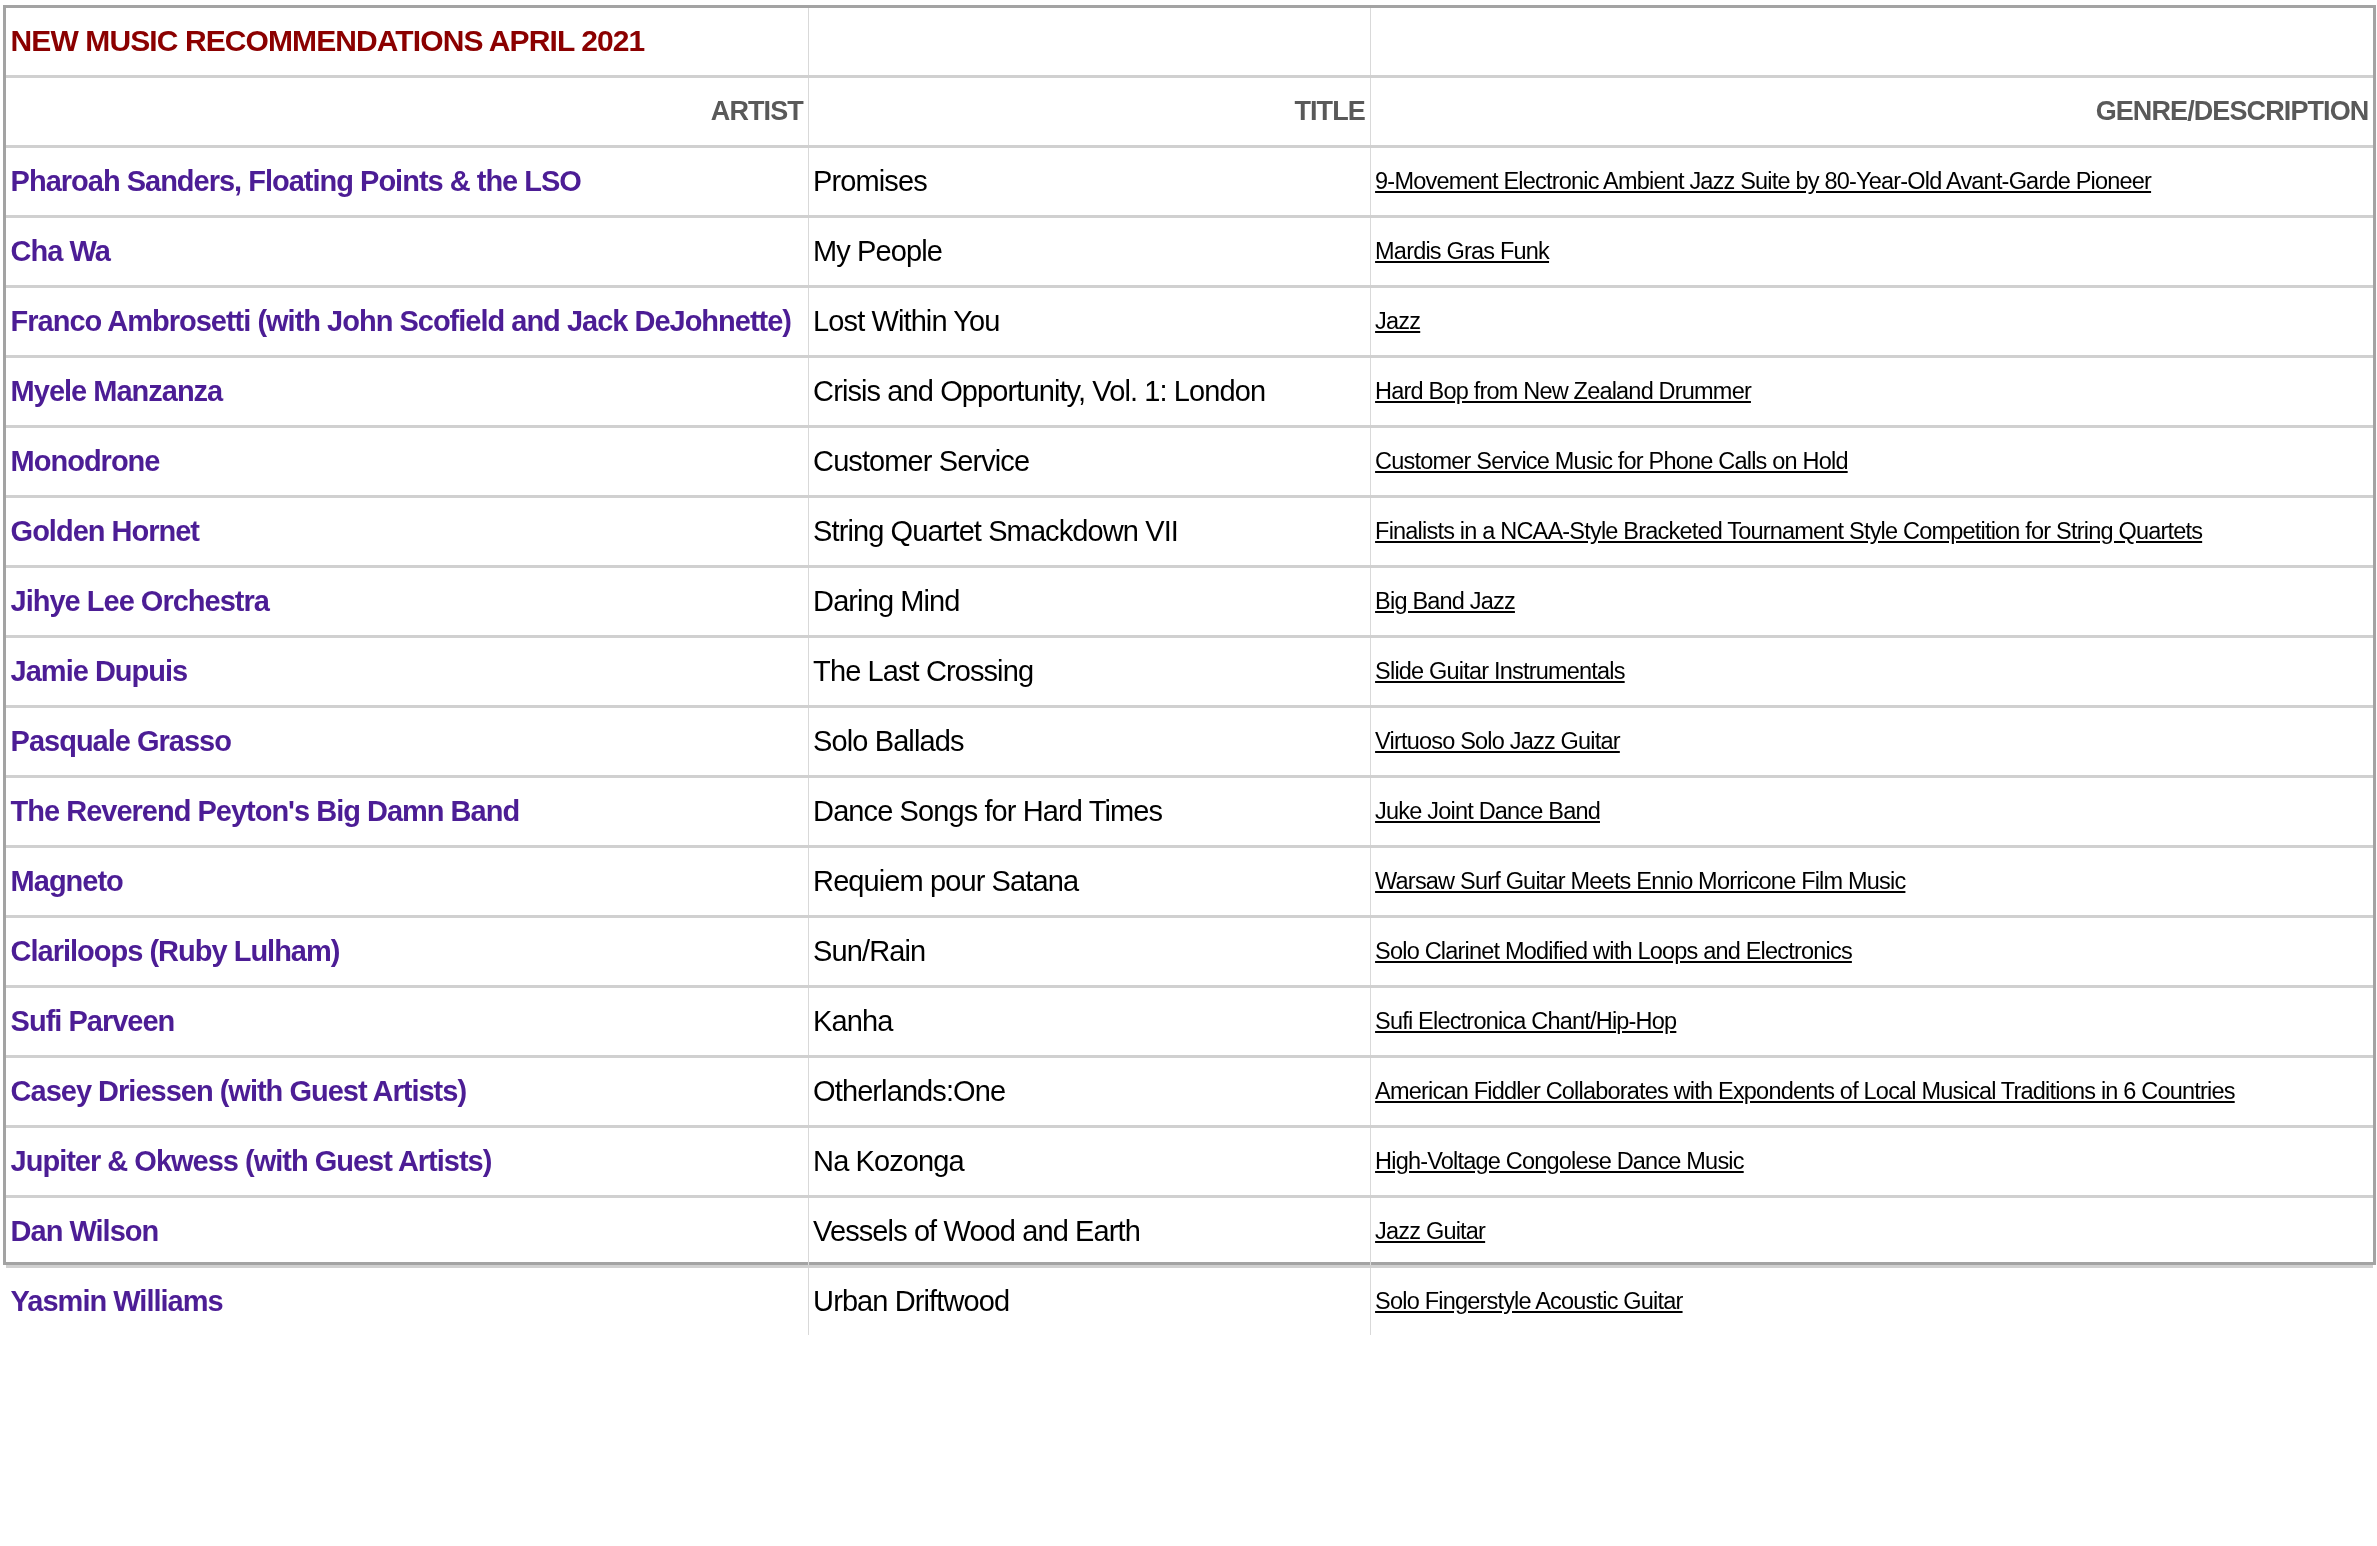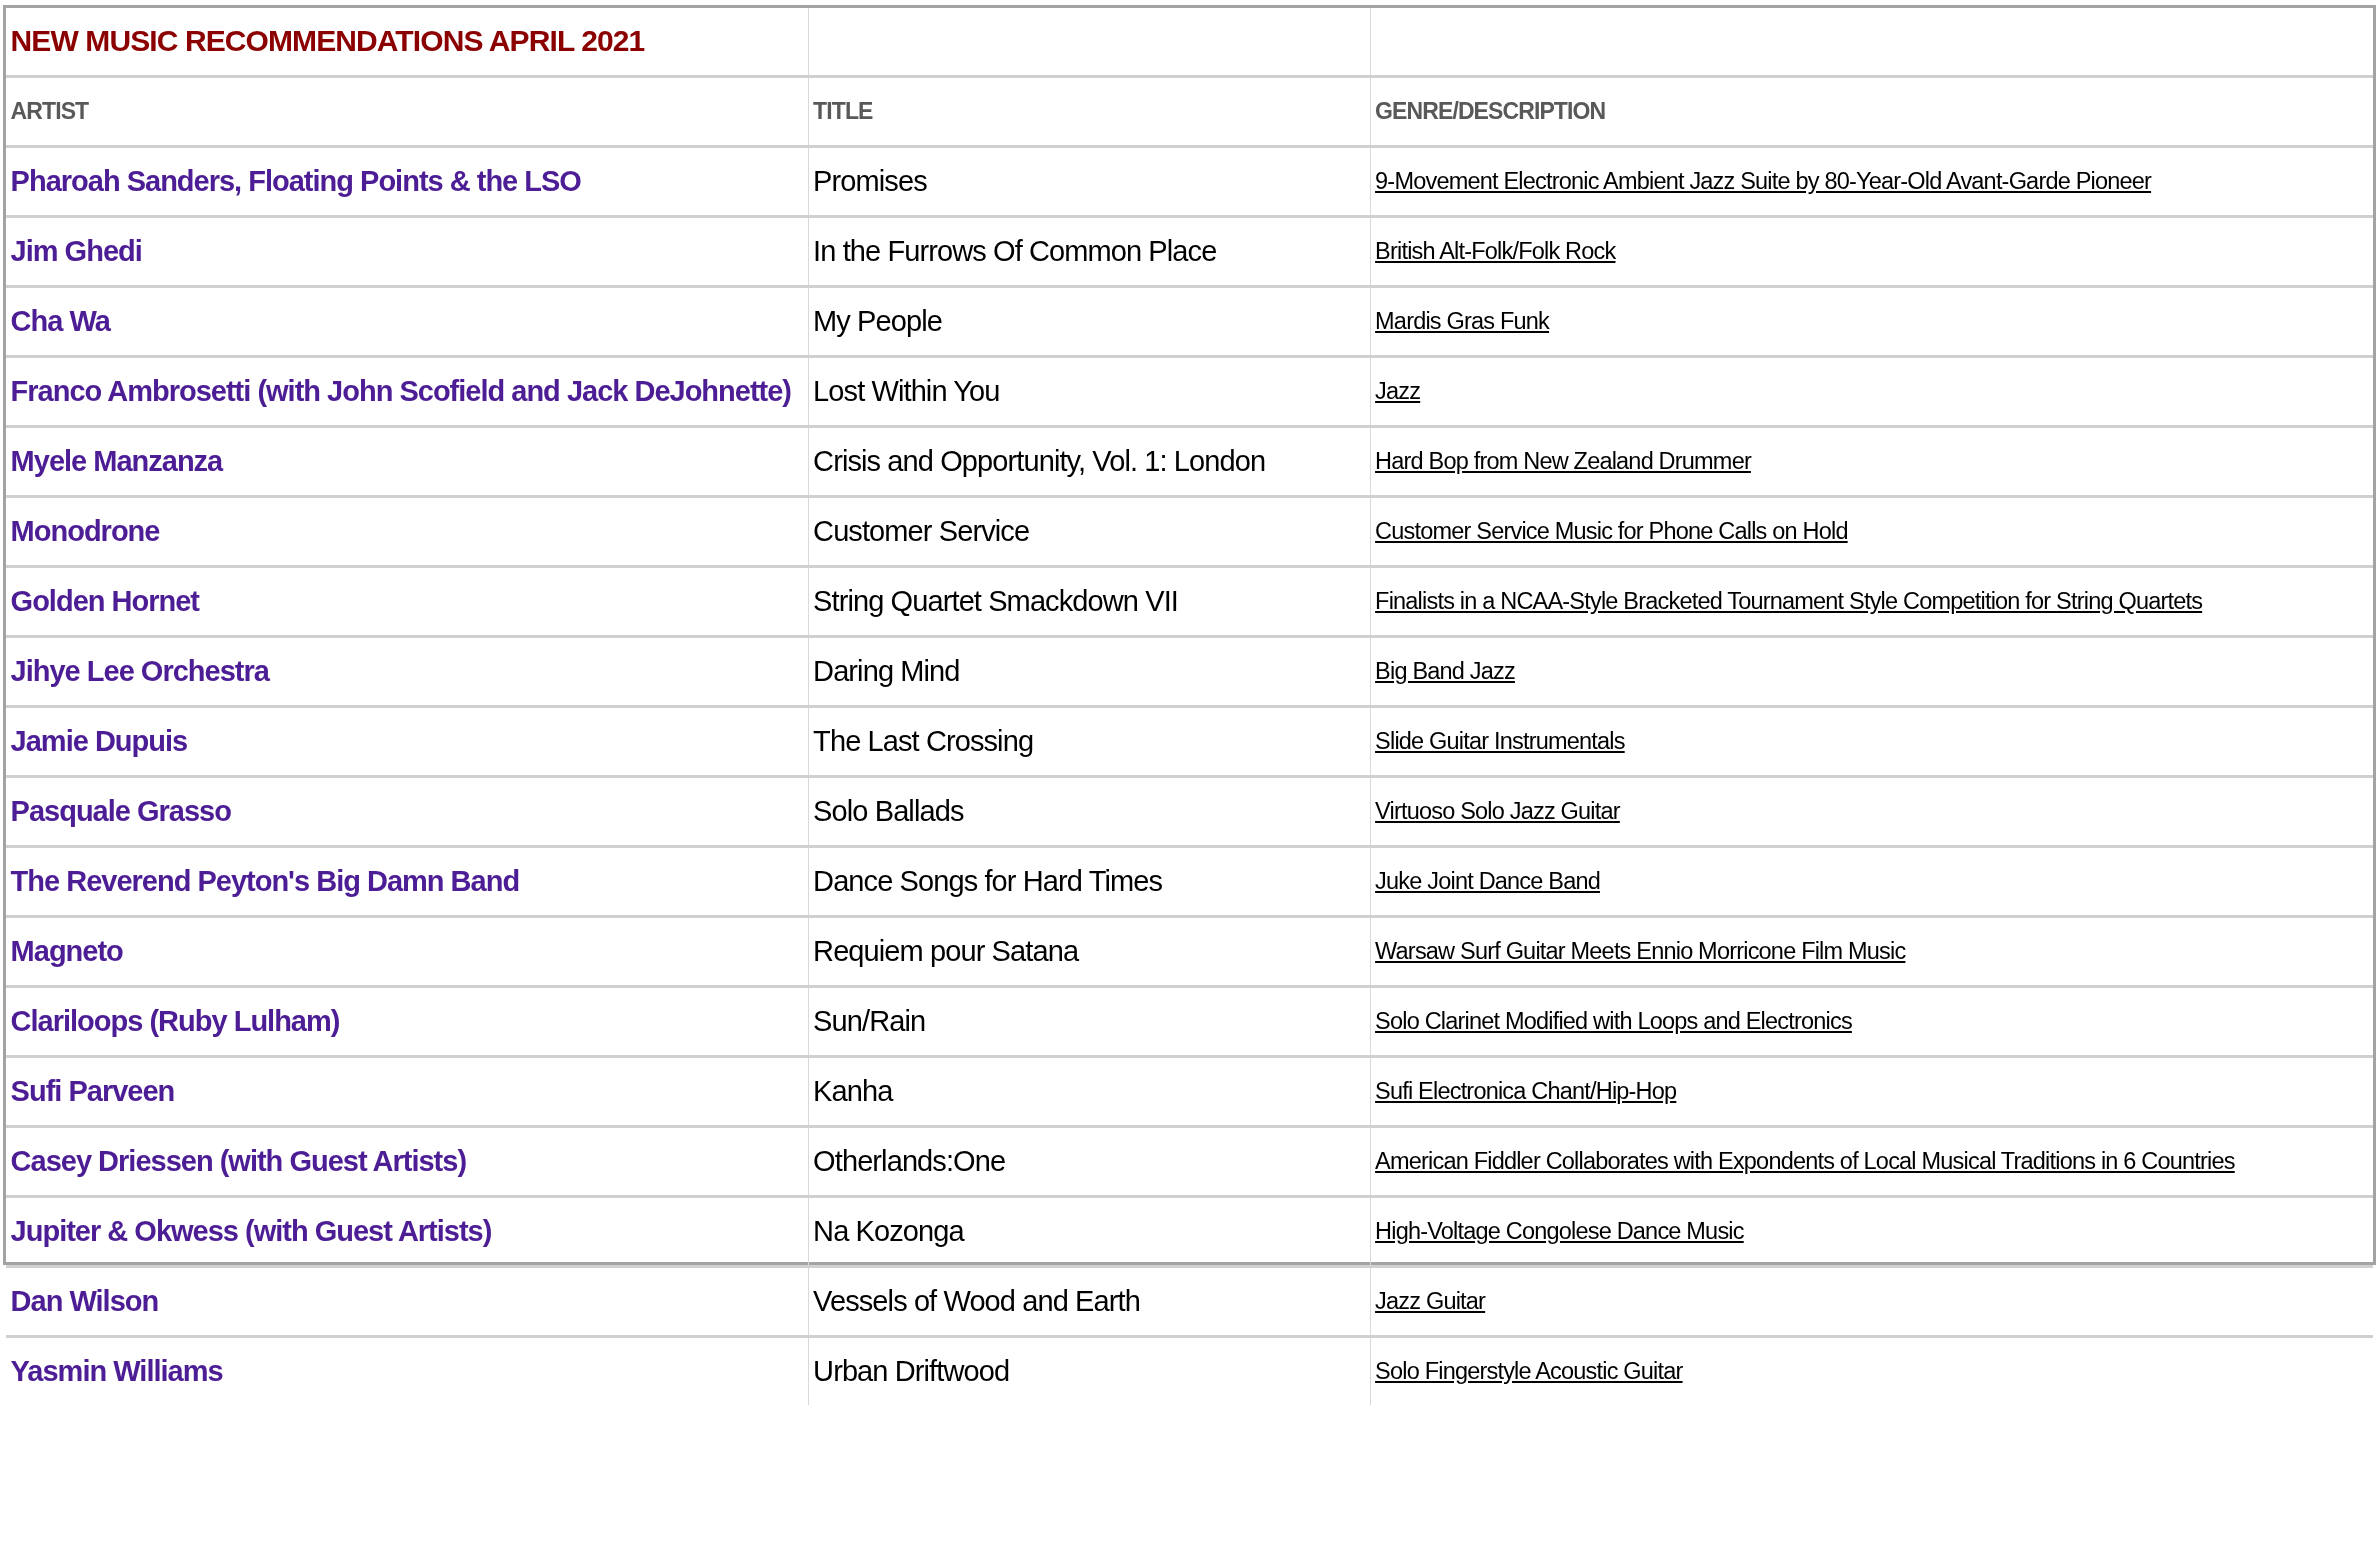--- a/index.html
+++ b/index.html
@@ -47,23 +47,23 @@
     .title-cell {
       color: #8b0000;
       font-weight: bold;
       font-size: 30px;
       letter-spacing: -0.9px;
       text-align: left;
     }
     .header-cell {
       color: #595959;
       font-weight: bold;
-      font-size: 23px;
+      font-size: 27px;
       letter-spacing: -0.9px;
-      text-align: left;
+      text-align: right;
     }
     .artist-cell {
       color: #4c1d95;
       font-weight: bold;
       font-size: 29px;
       letter-spacing: -1px;
       text-align: left;
     }
     .album-cell {
       color: #000000;
@@ -97,25 +97,20 @@
       </tr>
       <tr>
         <td class="header-cell">ARTIST</td>
         <td class="header-cell">TITLE</td>
         <td class="header-cell">GENRE/DESCRIPTION</td>
       </tr>
       <tr>
         <td class="artist-cell">Pharoah Sanders, Floating Points &amp; the LSO</td>
         <td class="album-cell">Promises</td>
         <td class="genre-cell">9-Movement Electronic Ambient Jazz Suite by 80-Year-Old Avant-Garde Pioneer</td>
-      </tr>
-      <tr>
-        <td class="artist-cell">Jim Ghedi</td>
-        <td class="album-cell">In the Furrows Of Common Place</td>
-        <td class="genre-cell">British Alt-Folk/Folk Rock</td>
       </tr>
       <tr>
         <td class="artist-cell">Cha Wa</td>
         <td class="album-cell">My People</td>
         <td class="genre-cell">Mardis Gras Funk</td>
       </tr>
       <tr>
         <td class="artist-cell">Franco Ambrosetti (with John Scofield and Jack DeJohnette)</td>
         <td class="album-cell">Lost Within You</td>
         <td class="genre-cell">Jazz</td>

